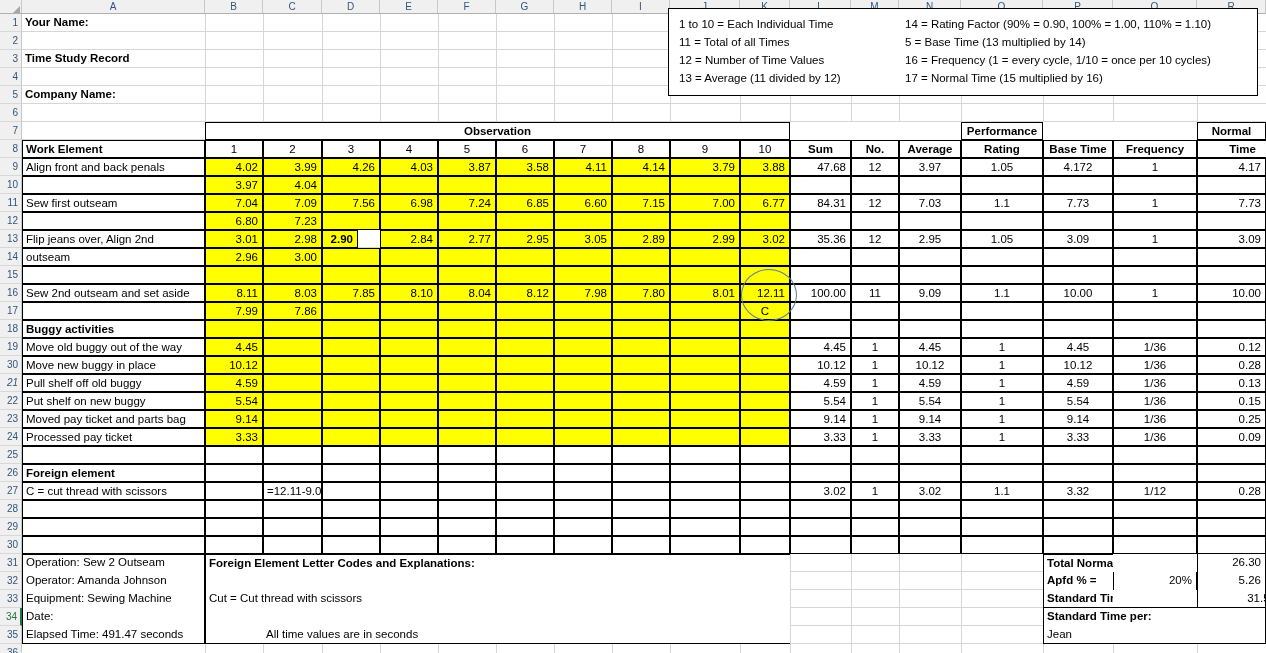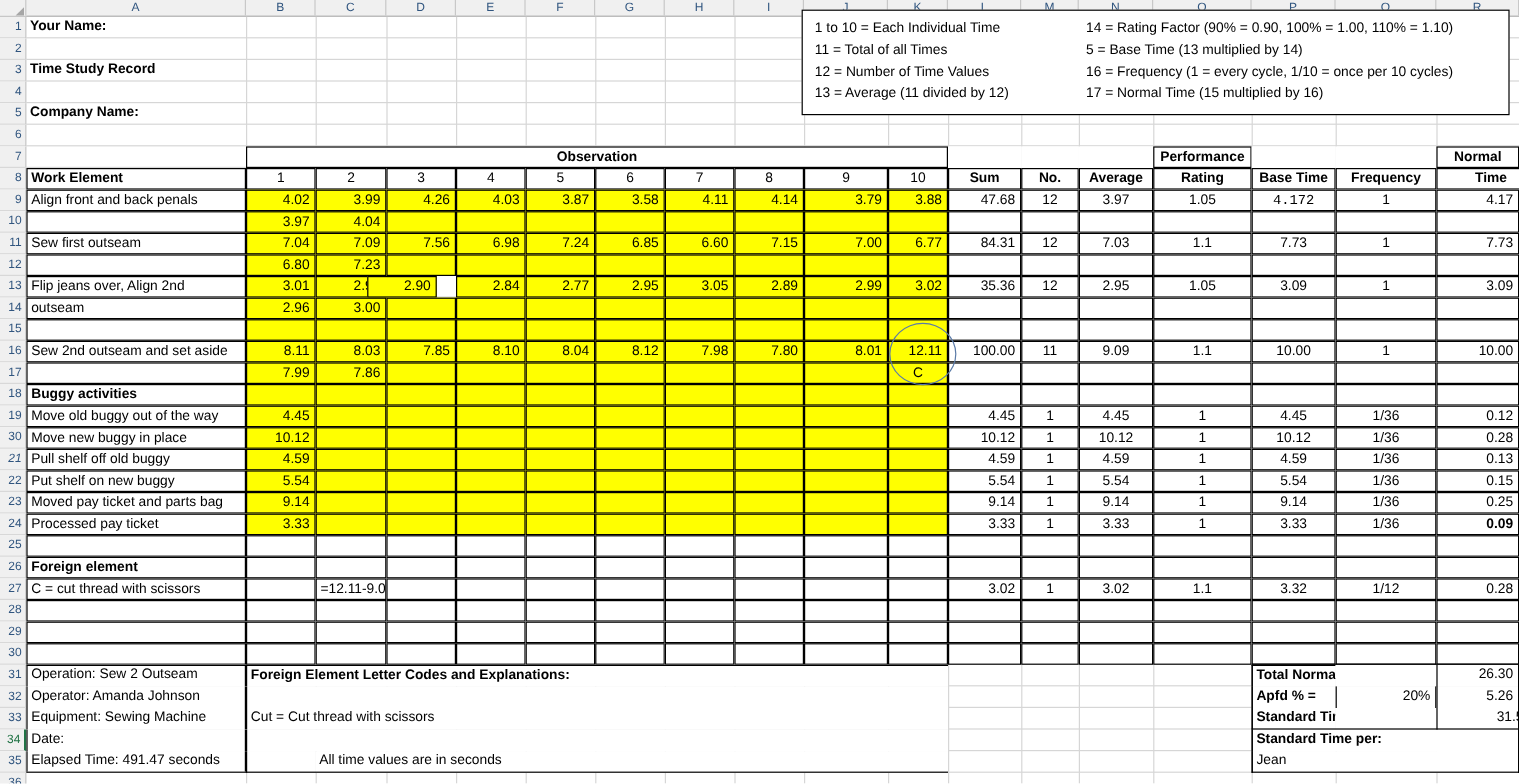--- a/index.html
+++ b/index.html
@@ -232,21 +232,21 @@
     <div class="cell pad-r bx yel" style="left: 740px; width: 50px; top: 158px;">3.88</div>
     <div class="cell pad-r bx yel" style="left: 740px; width: 50px; top: 176px;"></div>
     <div class="cell pad-r bx wht" style="left: 790px; width: 61px; top: 158px;">47.68</div>
     <div class="cell bx wht" style="left: 790px; width: 61px; top: 176px;"></div>
     <div class="cell ctr bx wht" style="left: 851px; width: 48px; top: 158px;">12</div>
     <div class="cell bx wht" style="left: 851px; width: 48px; top: 176px;"></div>
     <div class="cell ctr bx wht" style="left: 899px; width: 62px; top: 158px;">3.97</div>
     <div class="cell bx wht" style="left: 899px; width: 62px; top: 176px;"></div>
     <div class="cell ctr bx wht" style="left: 961px; width: 82px; top: 158px;">1.05</div>
     <div class="cell bx wht" style="left: 961px; width: 82px; top: 176px;"></div>
-    <div class="cell ctr bx wht" style="left: 1043px; width: 70px; top: 158px; font-family: Liberation Mono, monospace;">4.172</div>
+    <div class="cell ctr bx wht" style="left: 1043px; width: 70px; top: 158px;">4.172</div>
     <div class="cell bx wht" style="left: 1043px; width: 70px; top: 176px;"></div>
     <div class="cell ctr bx wht" style="left: 1113px; width: 84px; top: 158px;">1</div>
     <div class="cell bx wht" style="left: 1113px; width: 84px; top: 176px;"></div>
     <div class="cell pad-r bx wht" style="left: 1197px; width: 69px; top: 158px;">4.17</div>
     <div class="cell bx wht" style="left: 1197px; width: 69px; top: 176px;"></div>
     <div class="cell pad-l bx wht" style="left: 22px; width: 183px; top: 194px;">Sew first outseam</div>
     <div class="cell bx wht" style="left: 22px; width: 183px; top: 212px;"></div>
     <div class="cell pad-r bx yel" style="left: 205px; width: 58px; top: 194px;">7.04</div>
     <div class="cell pad-r bx yel" style="left: 205px; width: 58px; top: 212px;">6.80</div>
     <div class="cell pad-r bx yel" style="left: 263px; width: 59px; top: 194px;">7.09</div>
@@ -280,21 +280,21 @@
     <div class="cell ctr bx wht" style="left: 1113px; width: 84px; top: 194px;">1</div>
     <div class="cell bx wht" style="left: 1113px; width: 84px; top: 212px;"></div>
     <div class="cell pad-r bx wht" style="left: 1197px; width: 69px; top: 194px;">7.73</div>
     <div class="cell bx wht" style="left: 1197px; width: 69px; top: 212px;"></div>
     <div class="cell pad-l bx wht" style="left: 22px; width: 183px; top: 230px;">Flip jeans over, Align 2nd</div>
     <div class="cell pad-l bx wht" style="left: 22px; width: 183px; top: 248px;">outseam</div>
     <div class="cell pad-r bx yel" style="left: 205px; width: 58px; top: 230px;">3.01</div>
     <div class="cell pad-r bx yel" style="left: 205px; width: 58px; top: 248px;">2.96</div>
     <div class="cell pad-r bx yel" style="left: 263px; width: 59px; top: 230px;">2.98</div>
     <div class="cell pad-r bx yel" style="left: 263px; width: 59px; top: 248px;">3.00</div>
-    <div class="cell pad-r bx yel" style="left: 306px; width: 58px; top: 230px;">2.90</div>
+    <div class="cell pad-r bx yel" style="left: 322px; width: 36px; top: 230px; font-weight: bold;">2.90</div>
     <div class="cell pad-r bx yel" style="left: 322px; width: 58px; top: 248px;"></div>
     <div class="cell pad-r bx yel" style="left: 380px; width: 58px; top: 230px;">2.84</div>
     <div class="cell pad-r bx yel" style="left: 380px; width: 58px; top: 248px;"></div>
     <div class="cell pad-r bx yel" style="left: 438px; width: 58px; top: 230px;">2.77</div>
     <div class="cell pad-r bx yel" style="left: 438px; width: 58px; top: 248px;"></div>
     <div class="cell pad-r bx yel" style="left: 496px; width: 58px; top: 230px;">2.95</div>
     <div class="cell pad-r bx yel" style="left: 496px; width: 58px; top: 248px;"></div>
     <div class="cell pad-r bx yel" style="left: 554px; width: 58px; top: 230px;">3.05</div>
     <div class="cell pad-r bx yel" style="left: 554px; width: 58px; top: 248px;"></div>
     <div class="cell pad-r bx yel" style="left: 612px; width: 58px; top: 230px;">2.89</div>
@@ -489,21 +489,21 @@
     <div class="cell bx yel" style="left: 554px; width: 58px; top: 428px;"></div>
     <div class="cell bx yel" style="left: 612px; width: 58px; top: 428px;"></div>
     <div class="cell bx yel" style="left: 670px; width: 70px; top: 428px;"></div>
     <div class="cell bx yel" style="left: 740px; width: 50px; top: 428px;"></div>
     <div class="cell pad-r bx wht" style="left: 790px; width: 61px; top: 428px;">3.33</div>
     <div class="cell ctr bx wht" style="left: 851px; width: 48px; top: 428px;">1</div>
     <div class="cell ctr bx wht" style="left: 899px; width: 62px; top: 428px;">3.33</div>
     <div class="cell ctr bx wht" style="left: 961px; width: 82px; top: 428px;">1</div>
     <div class="cell ctr bx wht" style="left: 1043px; width: 70px; top: 428px;">3.33</div>
     <div class="cell ctr bx wht" style="left: 1113px; width: 84px; top: 428px;">1/36</div>
-    <div class="cell pad-r bx wht" style="left: 1197px; width: 69px; top: 428px; font-weight: bold;">0.09</div>
+    <div class="cell pad-r bx wht" style="left: 1197px; width: 69px; top: 428px;">0.09</div>
     <div class="cell bx wht" style="left: 22px; width: 183px; top: 446px;"></div>
     <div class="cell bx wht" style="left: 205px; width: 58px; top: 446px;"></div>
     <div class="cell bx wht" style="left: 263px; width: 59px; top: 446px;"></div>
     <div class="cell bx wht" style="left: 322px; width: 58px; top: 446px;"></div>
     <div class="cell bx wht" style="left: 380px; width: 58px; top: 446px;"></div>
     <div class="cell bx wht" style="left: 438px; width: 58px; top: 446px;"></div>
     <div class="cell bx wht" style="left: 496px; width: 58px; top: 446px;"></div>
     <div class="cell bx wht" style="left: 554px; width: 58px; top: 446px;"></div>
     <div class="cell bx wht" style="left: 612px; width: 58px; top: 446px;"></div>
     <div class="cell bx wht" style="left: 670px; width: 70px; top: 446px;"></div>

